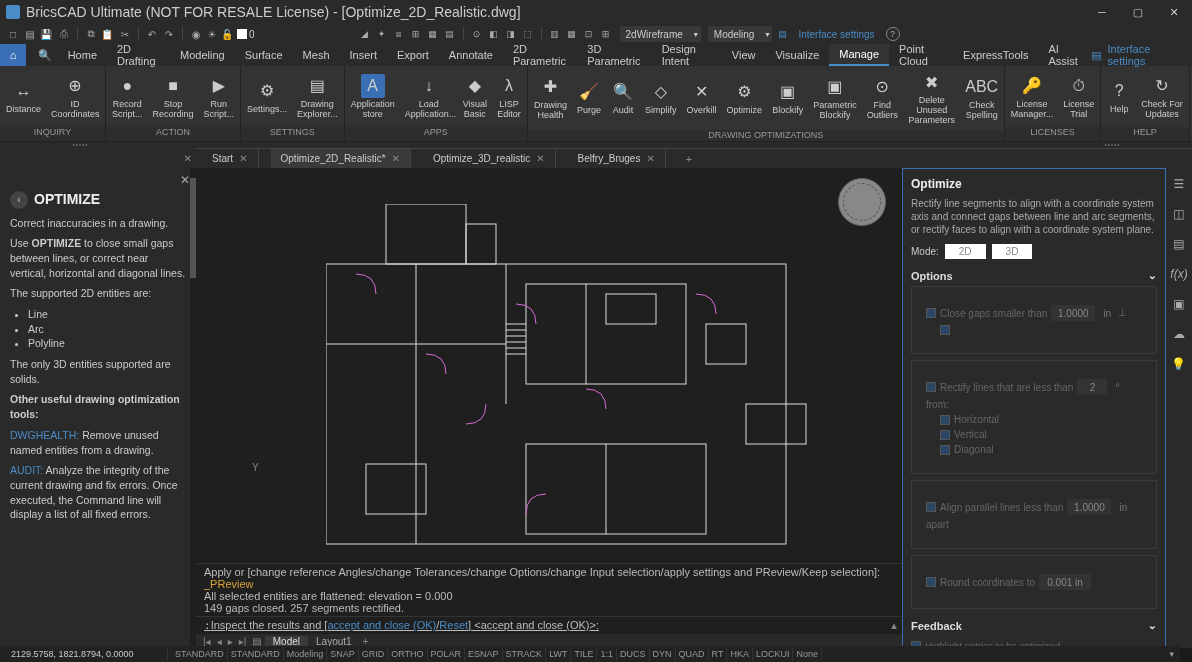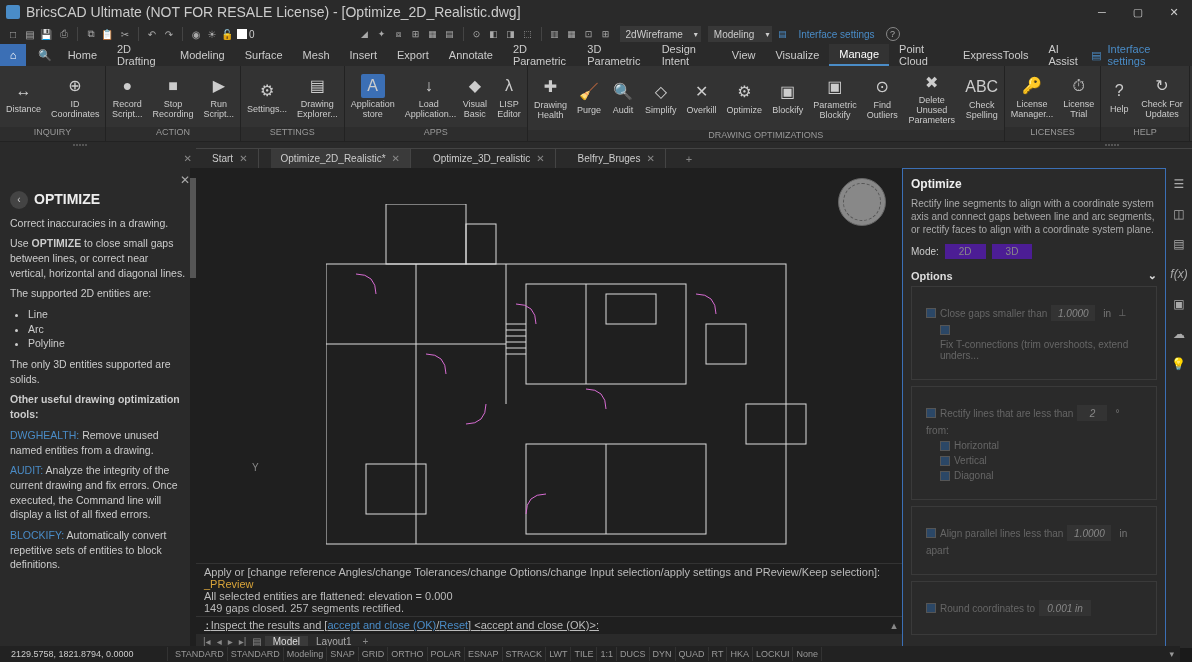--- a/index.html
+++ b/index.html
@@ -91,26 +91,26 @@
 .layouttabs { height:14px; background:#2a2a2a; display:flex; align-items:center; font-size:10px; color:#aaa; padding-left:4px;}
 .lt-btn { padding:0 3px; color:#888;}
 .lt-tab { padding:0 8px;}
 .lt-tab.active { background:#3a3a3a; color:#ddd;}
 
 
 .right-palette { width: 264px; background:#2a2a2a; border:1px solid #3b6fb5; display:flex; flex-direction:column; padding:8px;}
 .rp-title { font-size:12px; font-weight:600; color:#eee; margin-bottom:6px;}
 .rp-desc { font-size:10px; color:#aaa; line-height:1.3; margin-bottom:8px;}
 .rp-row { display:flex; align-items:center; gap:6px; font-size:10px; margin-bottom:6px;}
-.rp-mode-btn { padding:2px 14px; background:#4c1d95; color:#888; font-size:10px;}
+.rp-mode-btn { padding:2px 14px; background:#ffffff; color:#888; font-size:10px;}
 .rp-section { font-size:11px; font-weight:600; color:#ddd; display:flex; justify-content:space-between; align-items:center; margin:4px 0;}
 .rp-box { border:1px solid #3a3a3a; padding:14px; margin-bottom:6px; font-size:10px; color:#666;}
 .rp-opt-row { display:flex; align-items:center; gap:4px; margin:4px 0; flex-wrap:wrap;}
 .rp-check { width:10px;height:10px; border:1px solid #555; background:#2b4766; flex-shrink:0;}
-.rp-input { width:44px; height:16px; background:#333; color:#888; border:none; text-align:center; font-size:10px;font-style:italic;}
+.rp-input { width:44px; height:16px; background:#333; color:#888; border:none; text-align:center; font-size:10px;}
 .rp-unit { color:#777; font-size:10px; padding:0 4px;}
 .rp-sub { margin-left:14px;}
 .rp-fb-line { font-size:9.5px; color:#5f7c5f; font-style:italic;}
 .rp-reset { padding:3px 12px; background:#444; color:#ccc; border:none; font-size:10px; width:fit-content; margin-top:4px; position:relative;}
 .rp-cursor { position:absolute; right:6px; top:4px; font-size:10px; color:#fff;}
 .rp-footer { margin-top:auto; display:flex; justify-content:flex-end; gap:8px; padding-top:10px;}
 .rp-btn { padding:4px 18px; border-radius:10px; font-size:11px; border:none;}
 .rp-cancel { background:#383838; color:#ccc;}
 .rp-ok { background:#2772d8; color:#fff;}
 
@@ -408,21 +408,20 @@
     <p class="left-p">The supported 2D entities are:</p>
     <ul class="left-ul" id="help-list">
         <li>Line</li>
         <li>Arc</li>
         <li>Polyline</li>
       </ul>
     <p class="left-p">The only 3D entities supported are solids.</p>
     <p class="left-p left-b">Other useful drawing optimization tools:</p>
     <p class="left-p"><span class="left-link">DWGHEALTH:</span><span> Remove unused named entities from a drawing.</span></p>
     <p class="left-p"><span class="left-link">AUDIT:</span><span> Analyze the integrity of the current drawing and fix errors. Once executed, the Command line will display a list of all fixed errors.</span></p>
-    <p class="left-p"><span class="left-link">BLOCKIFY:</span><span> Automatically convert repetitive sets of entities to block definitions.</span></p>
     <div class="left-scroll">
         <div class="left-thumb"></div>
       </div>
   </div>
 
   <div class="canvas-wrap">
     <div class="canvas">
       <div class="compass"></div>
       <div class="axis-y">Y</div>
       <svg class="floorplan" viewBox="0 0 530 350">
@@ -495,21 +494,20 @@
     <div class="rp-box">
       <div class="rp-opt-row">
         <span class="rp-check"></span>
         <span>Close gaps smaller than</span>
         <input class="rp-input" value="1.0000" style="">
         <span class="rp-unit">in</span>
         <span style="color:#666;">⟂</span>
       </div>
       <div class="rp-opt-row rp-sub">
         <span class="rp-check"></span>
-        <span>Fix T-connections (trim overshoots, extend unders...</span>
       </div>
     </div>
     <div class="rp-box">
       <div class="rp-opt-row">
         <span class="rp-check"></span>
         <span>Rectify lines that are less than</span>
         <input class="rp-input" style="width: 30px;" value="2">
         <span class="rp-unit">°</span>
         <span>from:</span>
       </div>

